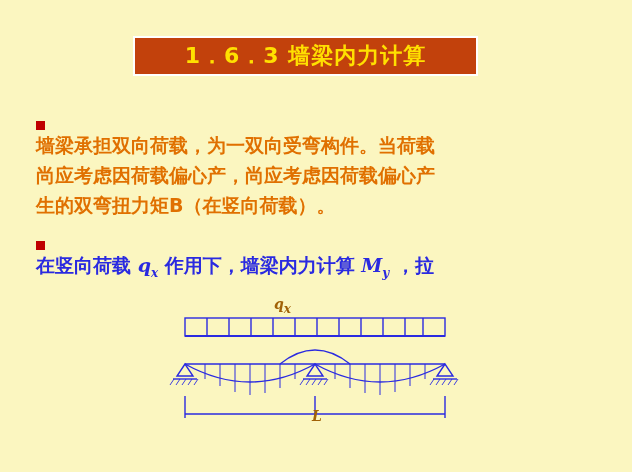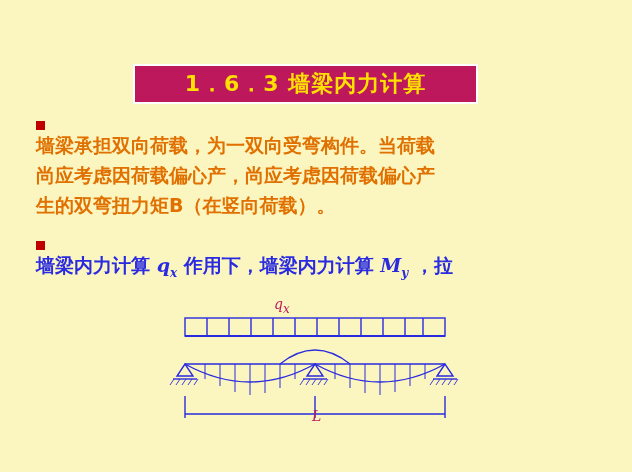--- a/index.html
+++ b/index.html
@@ -19,27 +19,26 @@
     inset: 0;
   }
 
   
   .title-bar {
     position: absolute;
     left: 133px;
     top: 36px;
     width: 345px;
     height: 40px;
-    background: #be185d;
+    background: #c2410c;
     border: 2px solid #ffffff;
     box-sizing: border-box;
     display: flex;
     align-items: center;
     justify-content: center;
-    margin-top: 28px;
   }
   .title-text {
     color: #ffe000;
     font-size: 22px;
     font-weight: bold;
     letter-spacing: 1px;
     white-space: nowrap;
     font-family: "DejaVu Sans", "Liberation Sans", sans-serif;
   }
 
@@ -94,22 +93,22 @@
   
   .figure {
     position: absolute;
     left: 160px;
     top: 296px;
     width: 320px;
     height: 130px;
   }
   .fig-label {
     position: absolute;
-    color: #be185d;
-    font-weight: normal;
+    color: #a16207;
+    font-weight: bold;
     font-size: 14px;
     font-style: italic;
     font-family: "DejaVu Serif", "Liberation Serif", serif;
   }
   #label-qx { left: 114px; top: 0px; }
   #label-L  { left: 152px; top: 112px; }
 </style>
 </head>
 <body>
 
@@ -124,21 +123,21 @@
     <div class="bullet-text">
       <div>墙梁承担双向荷载，为一双向受弯构件。当荷载</div>
       <div>尚应考虑因荷载偏心产，尚应考虑因荷载偏心产</div>
       <div>生的双弯扭力矩B（在竖向荷载）。</div>
     </div>
   </div>
 
   <div class="bullet-block" id="bullet2">
     <div class="bullet-marker"></div>
     <div class="bullet-text">
-      <div><span>墙梁内力计算 </span><span class="ital">q</span><span class="sub">x</span><span> 作用下，墙梁内力计算 </span><span class="ital">M</span><span class="sub">y</span><span> ，拉</span></div>
+      <div><span>在竖向荷载 </span><span class="ital">q</span><span class="sub">x</span><span> 作用下，墙梁内力计算 </span><span class="ital">M</span><span class="sub">y</span><span> ，拉</span></div>
     </div>
   </div>
 
   <div class="figure">
     <span class="fig-label" id="label-qx"><span>q</span><span class="sub">x</span></span>
     <span class="fig-label" id="label-L">L</span>
 
     <svg width="320" height="130" viewBox="0 0 320 130">
       <g stroke="#2a2ae0" fill="none" stroke-width="1.4">
 

